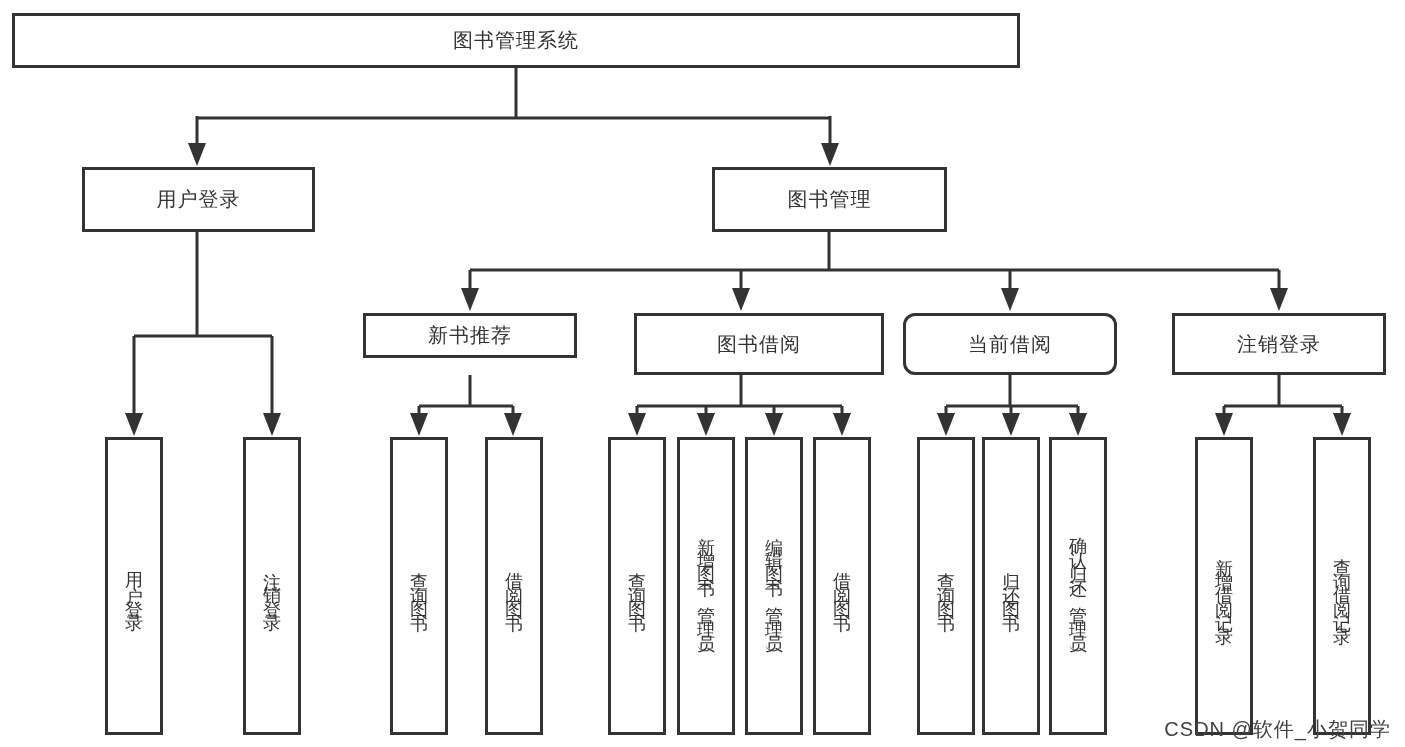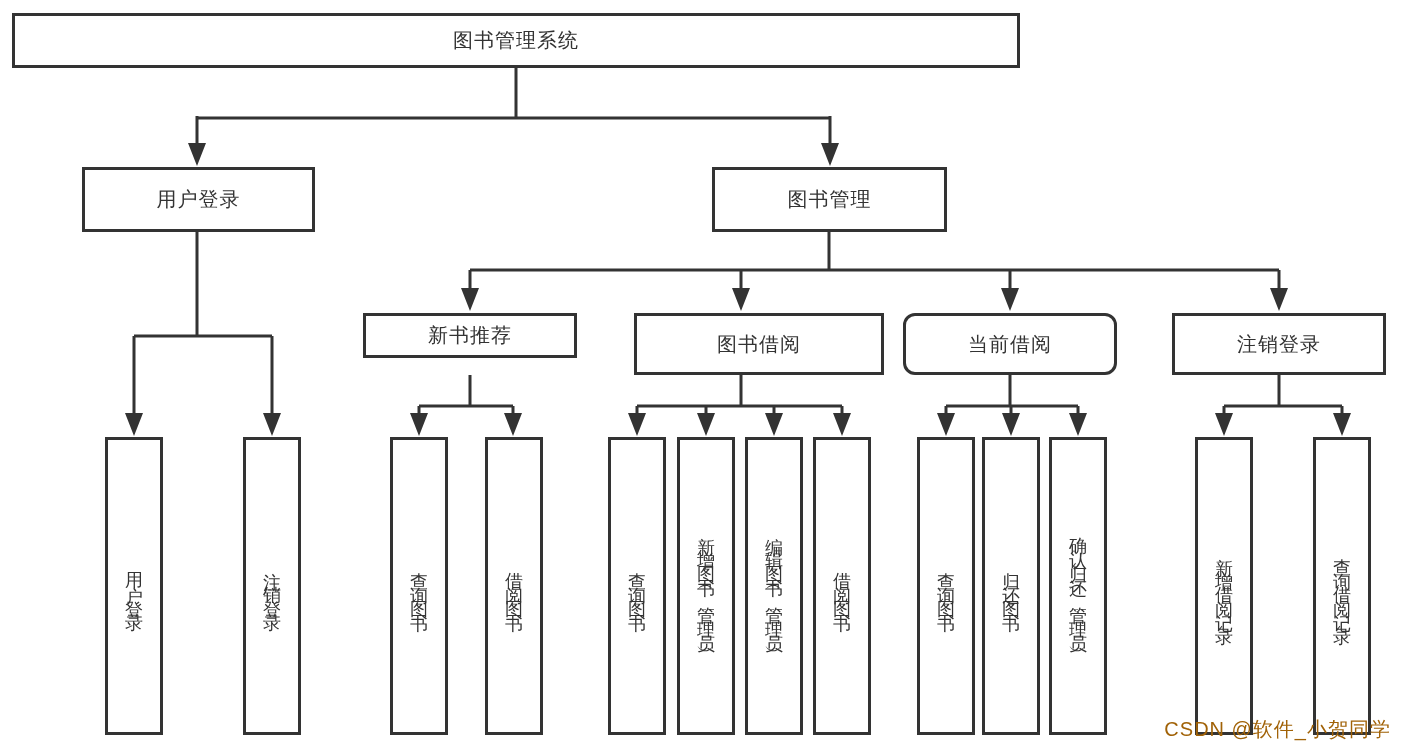--- a/index.html
+++ b/index.html
@@ -50,21 +50,21 @@
     line-height: 1;
     letter-spacing: 14px;
     color: #333333;
     white-space: nowrap;
   }
   .watermark {
     position: absolute;
     right: 14px;
     bottom: 4px;
     font-size: 20px;
-    color: #a16207;
+    color: #404040;
     letter-spacing: 1px;
     z-index: 5;
   }
   
   .n-root          { left: 12px;   top: 13px;  width: 1008px; height: 55px; }
   .n-user-login    { left: 82px;   top: 167px; width: 233px;  height: 65px; }
   .n-book-mgmt     { left: 712px;  top: 167px; width: 235px;  height: 65px; }
   .n-new-book-rec  { left: 363px;  top: 313px; width: 214px;  height: 45px; }
   .n-book-borrow   { left: 634px;  top: 313px; width: 250px;  height: 62px; }
   .n-cur-borrow    { left: 903px;  top: 313px; width: 214px;  height: 62px; border-radius: 12px; }

